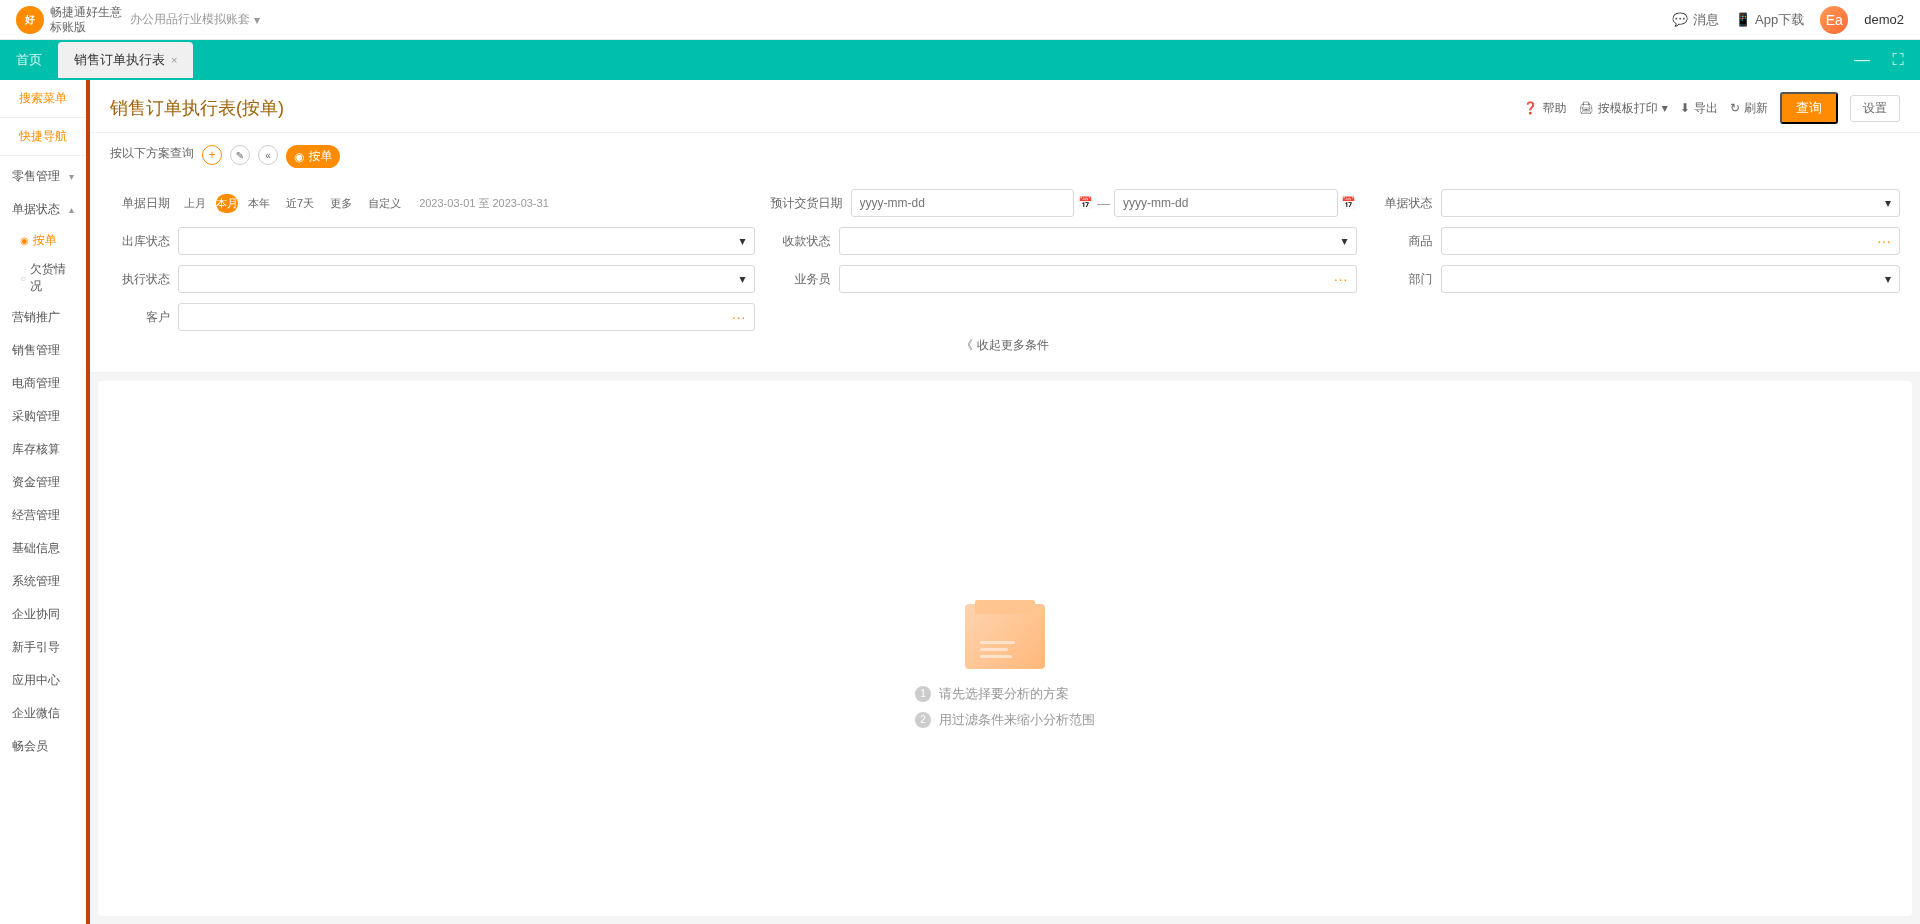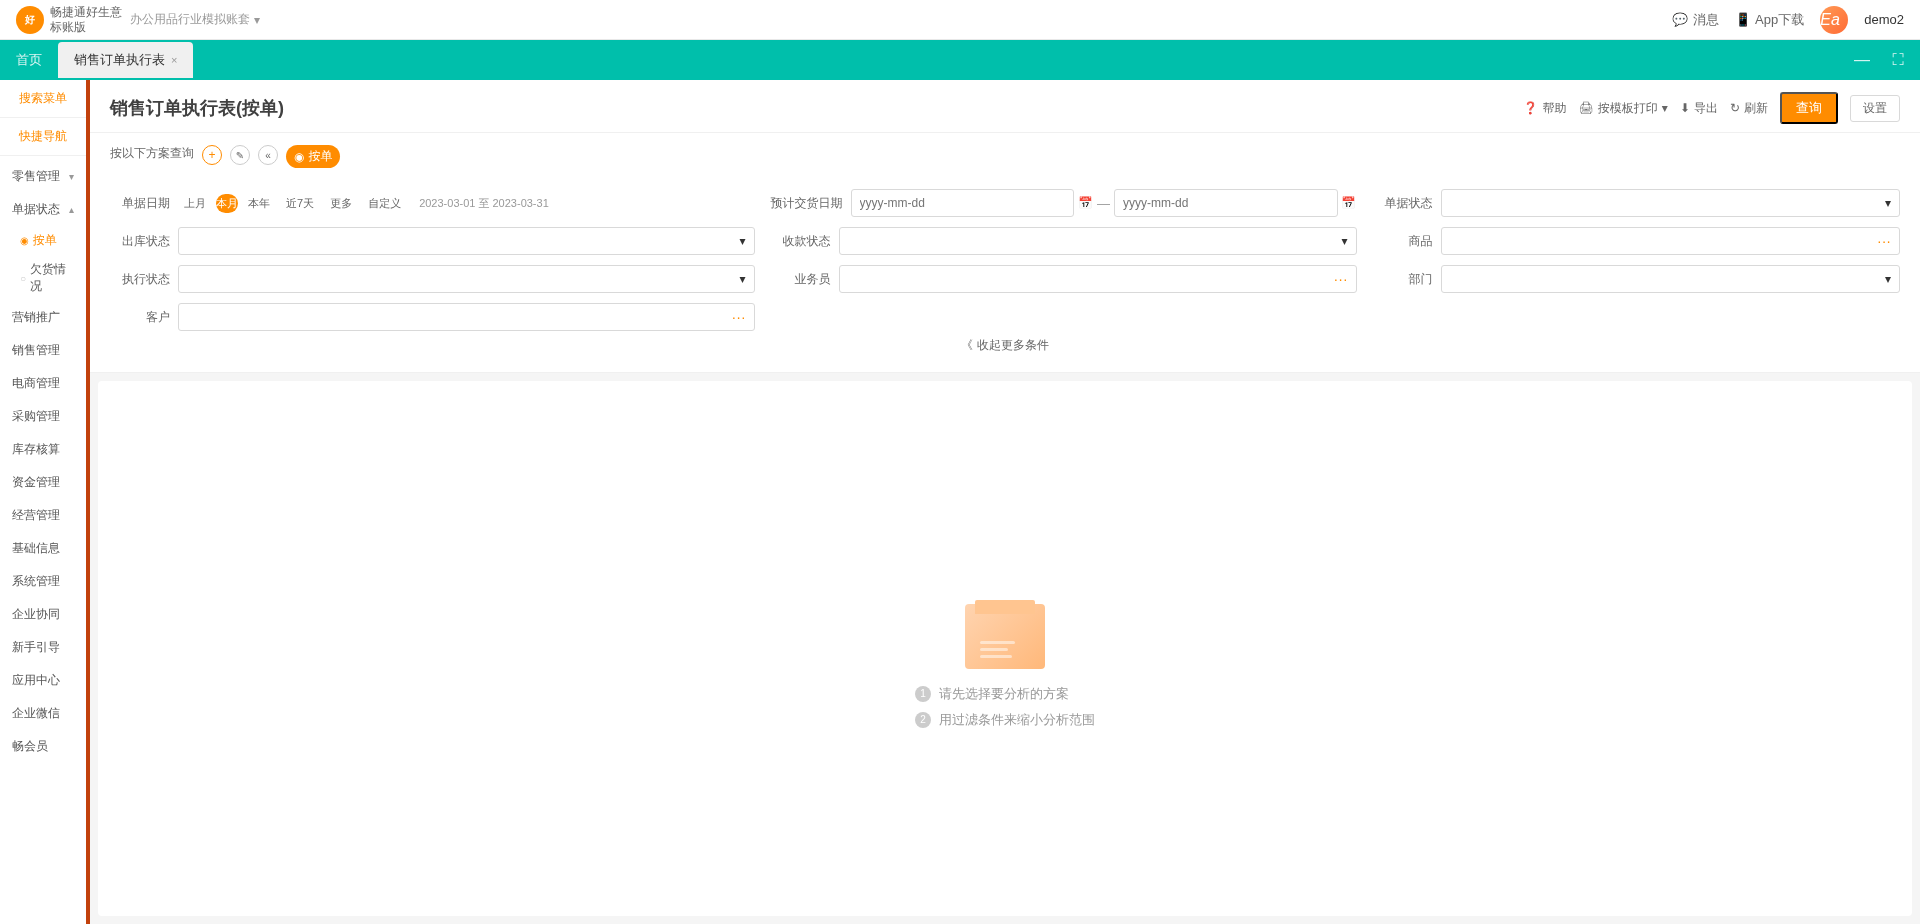--- a/index.html
+++ b/index.html
@@ -7,21 +7,21 @@
 
     
     .topbar { height: 40px; background: #fff; display: flex; align-items: center; justify-content: space-between; padding: 0 16px; border-bottom: 1px solid #e8e8e8; flex-shrink: 0; }
     .topbar-left { display: flex; align-items: center; gap: 8px; }
     .logo-area { display: flex; align-items: center; gap: 6px; }
     .logo-icon { width: 28px; height: 28px; background: #ff8c00; border-radius: 50%; display: flex; align-items: center; justify-content: center; color: white; font-size: 10px; font-weight: bold; }
     .logo-text { font-size: 12px; color: #666; line-height: 1.2; }
     .breadcrumb-area { display: flex; align-items: center; gap: 4px; color: #999; font-size: 12px; }
     .topbar-right { display: flex; align-items: center; gap: 16px; }
     .topbar-action { display: flex; align-items: center; gap: 4px; color: #666; font-size: 13px; cursor: pointer; }
-    .avatar { width: 28px; height: 28px; border-radius: 50%; background: linear-gradient(135deg, #ff9a56, #ff6b35); display: flex; align-items: center; justify-content: flex-start; color: white; font-size: 16px; font-style: italic; }
+    .avatar { width: 28px; height: 28px; border-radius: 50%; background: linear-gradient(135deg, #ff9a56, #ff6b35); display: flex; align-items: center; justify-content: center; color: white; font-size: 14px; }
 
     
     .tabbar { height: 40px; background: #00bfab; display: flex; align-items: center; padding: 0 0 0 0; flex-shrink: 0; }
     .tab-item { height: 36px; display: flex; align-items: center; padding: 0 16px; cursor: pointer; color: rgba(255,255,255,0.85); font-size: 13px; gap: 6px; }
     .tab-item.home { background: transparent; }
     .tab-item.active { background: #f0f0f0; color: #333; border-radius: 4px 4px 0 0; }
     .tab-close { color: #999; font-size: 11px; cursor: pointer; }
     .tabbar-right { margin-left: auto; display: flex; align-items: center; gap: 8px; padding-right: 8px; }
     .tabbar-btn { color: rgba(255,255,255,0.85); font-size: 16px; cursor: pointer; width: 28px; height: 28px; display: flex; align-items: center; justify-content: center; }
 
@@ -37,21 +37,21 @@
     .sidebar-sub { padding-left: 12px; }
     .sidebar-sub-item { padding: 6px 8px; font-size: 12px; color: #555; cursor: pointer; display: flex; align-items: center; gap: 4px; }
     .sidebar-sub-item.active { color: #ff8c00; }
     .arrow-icon { font-size: 10px; color: #999; }
 
     
     .content { flex: 1; display: flex; flex-direction: column; overflow: hidden; background: #f5f5f5; }
 
     
     .page-header { padding: 12px 20px 8px 20px; background: #fff; display: flex; align-items: center; justify-content: space-between; border-bottom: 1px solid #f0f0f0; flex-shrink: 0; }
-    .page-title { font-size: 18px; font-weight: 700; color: #404040; text-align: center; }
+    .page-title { font-size: 18px; font-weight: 400; color: #a16207; text-align: center; }
     .page-actions { display: flex; align-items: center; gap: 12px; }
     .page-action-btn { display: flex; align-items: center; gap: 4px; color: #666; font-size: 12px; cursor: pointer; }
     .page-action-btn.primary { background: #ff8c00; color: white; padding: 5px 14px; border-radius: 3px; font-size: 13px; }
     .page-action-btn.default { border: 1px solid #d9d9d9; padding: 4px 12px; border-radius: 3px; background: white; }
 
     
     .filter-panel { background: #fff; padding: 12px 20px; border-bottom: 1px solid #f0f0f0; flex-shrink: 0; }
     .filter-scheme { display: flex; align-items: flex-start; gap: 8px; margin-bottom: 12px; }
     .filter-scheme-label { font-size: 12px; color: #666; white-space: nowrap; }
     .scheme-add-btn { width: 20px; height: 20px; border-radius: 50%; background: #fff; border: 1px solid #ff8c00; color: #ff8c00; display: flex; align-items: center; justify-content: center; font-size: 12px; cursor: pointer; }

